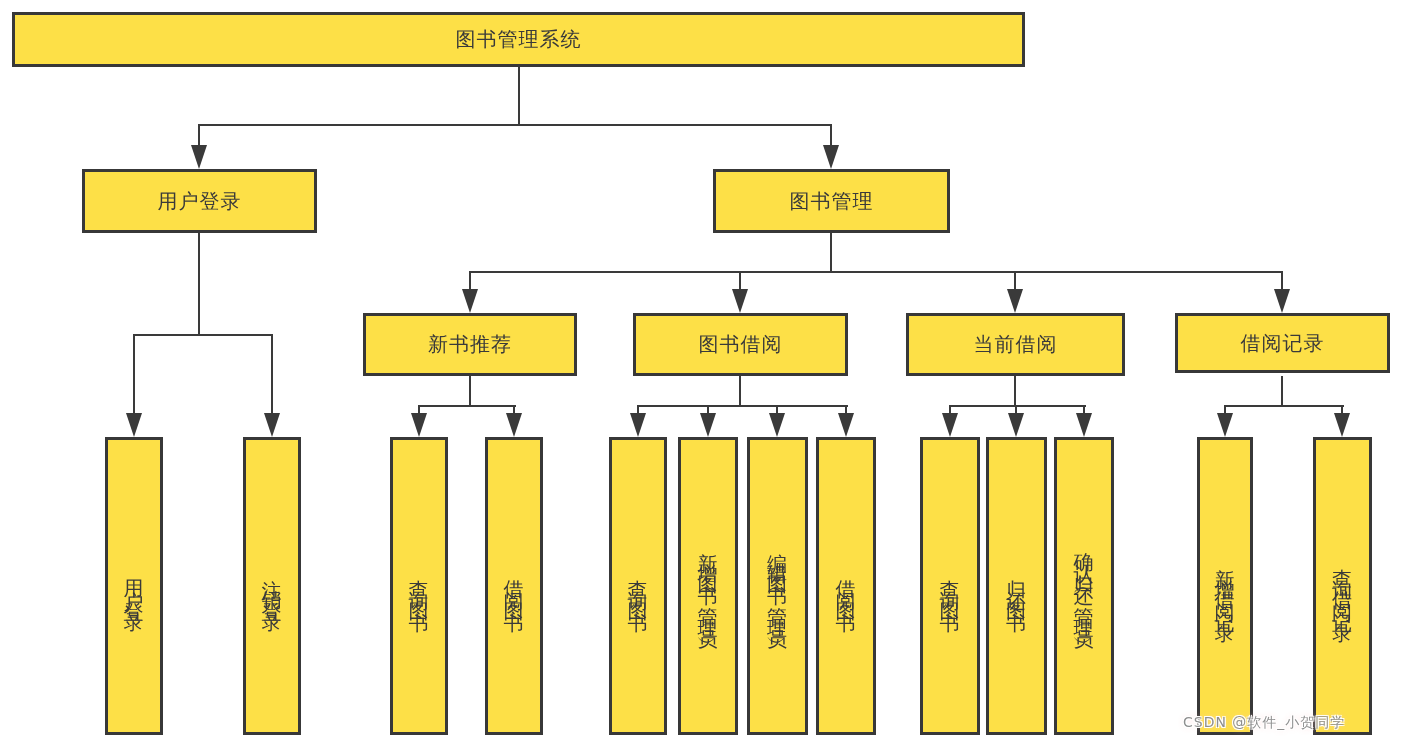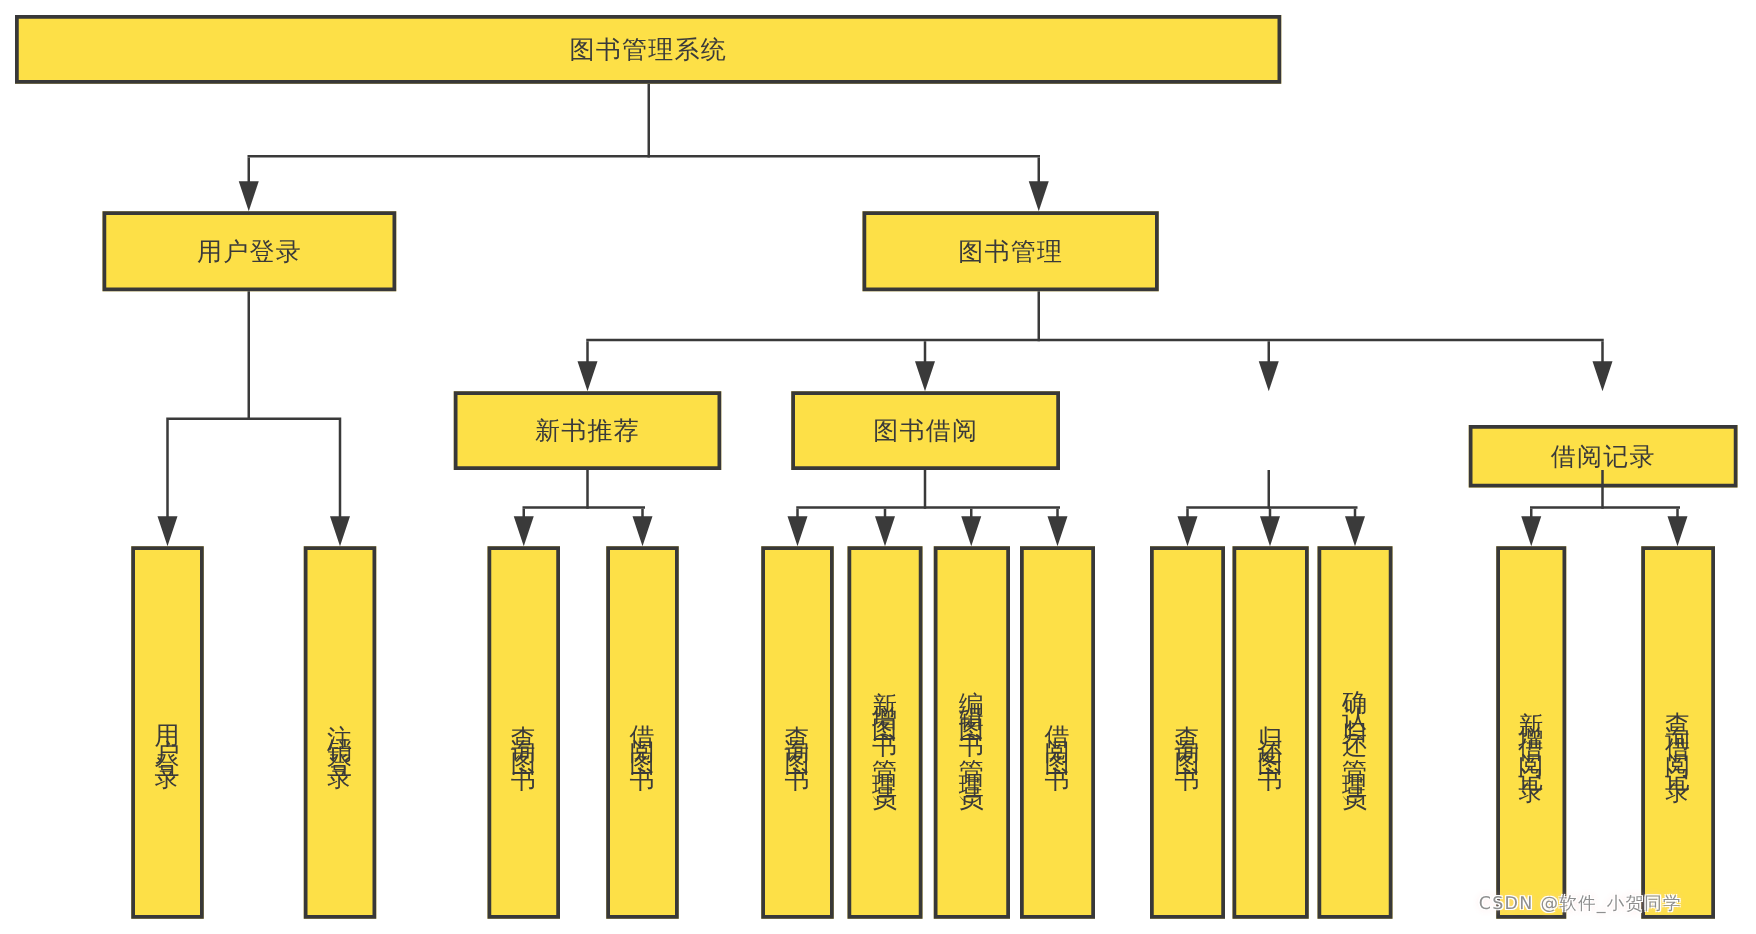--- a/index.html
+++ b/index.html
@@ -38,21 +38,21 @@
   <div class="box" style="left:12px;top:12px;width:1013px;height:55px;">图书管理系统</div>
 
   <div class="vline" style="left:518px;top:67px;height:59px;"></div>
   <div class="hline" style="left:198px;top:124px;width:634px;"></div>
   <div class="vline" style="left:198px;top:126px;height:22px;"></div>
   <div class="arrow" style="left:191px;top:145px;"></div>
   <div class="vline" style="left:830px;top:126px;height:22px;"></div>
   <div class="arrow" style="left:823px;top:145px;"></div>
 
   <div class="box" style="left:82px;top:169px;width:235px;height:64px;">用户登录</div>
-  <div class="box" style="left:690px;top:169px;width:237px;height:64px;">图书管理</div>
+  <div class="box" style="left:713px;top:169px;width:237px;height:64px;">图书管理</div>
 
   <div class="vline" style="left:198px;top:233px;height:103px;"></div>
   <div class="hline" style="left:133px;top:334px;width:140px;"></div>
   <div class="vline" style="left:133px;top:336px;height:78px;"></div>
   <div class="arrow" style="left:126px;top:413px;"></div>
   <div class="vline" style="left:271px;top:336px;height:78px;"></div>
   <div class="arrow" style="left:264px;top:413px;"></div>
 
   <div class="vline" style="left:830px;top:233px;height:40px;"></div>
   <div class="hline" style="left:469px;top:271px;width:814px;"></div>
@@ -60,21 +60,22 @@
   <div class="arrow" style="left:462px;top:289px;"></div>
   <div class="vline" style="left:739px;top:273px;height:18px;"></div>
   <div class="arrow" style="left:732px;top:289px;"></div>
   <div class="vline" style="left:1014px;top:273px;height:18px;"></div>
   <div class="arrow" style="left:1007px;top:289px;"></div>
   <div class="vline" style="left:1281px;top:273px;height:18px;"></div>
   <div class="arrow" style="left:1274px;top:289px;"></div>
 
   <div class="box" style="left:633px;top:313px;width:215px;height:63px;">图书借阅</div>
   <div class="box" style="left:363px;top:313px;width:214px;height:63px;">新书推荐</div>
-  <div class="box" style="left:1175px;top:313px;width:215px;height:50px;margin-top:27px;">借阅记录</div>
+  <div class="box" style="left:906px;top:313px;width:219px;height:63px;">当前借阅</div>
+  <div class="box" style="left:1175px;top:313px;width:215px;height:60px;">借阅记录</div>
 
   <div class="vline" style="left:469px;top:376px;height:31px;"></div>
   <div class="hline" style="left:418px;top:405px;width:98px;"></div>
   <div class="vline" style="left:418px;top:407px;height:8px;"></div>
   <div class="arrow" style="left:411px;top:413px;"></div>
   <div class="vline" style="left:513px;top:407px;height:8px;"></div>
   <div class="arrow" style="left:506px;top:413px;"></div>
 
   <div class="vline" style="left:739px;top:376px;height:31px;"></div>
   <div class="hline" style="left:637px;top:405px;width:211px;"></div>

